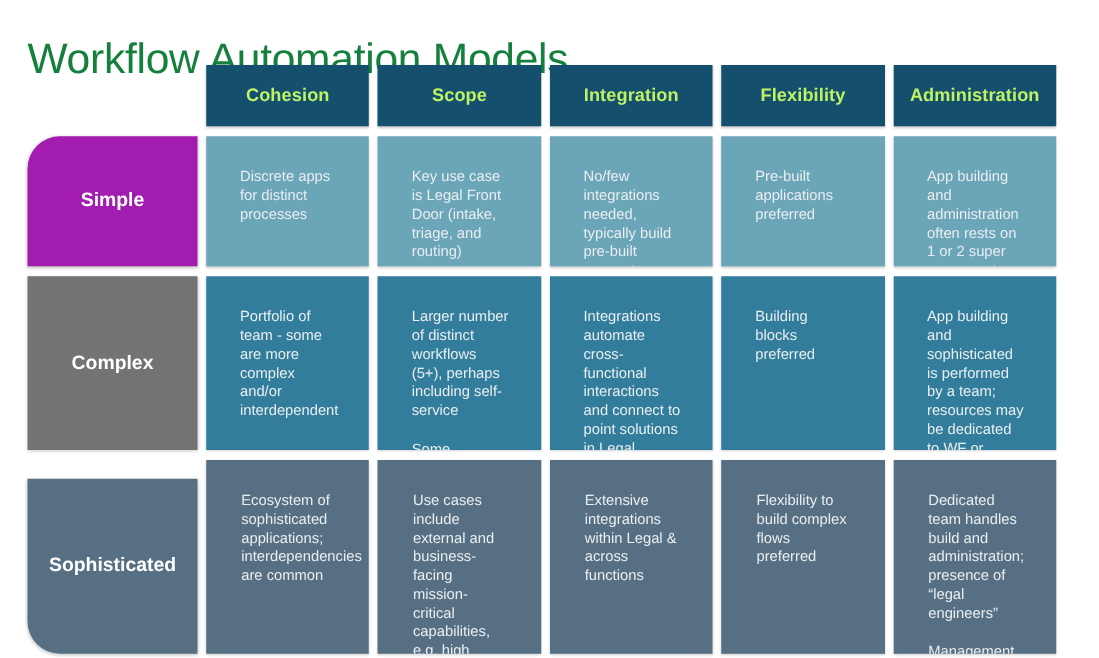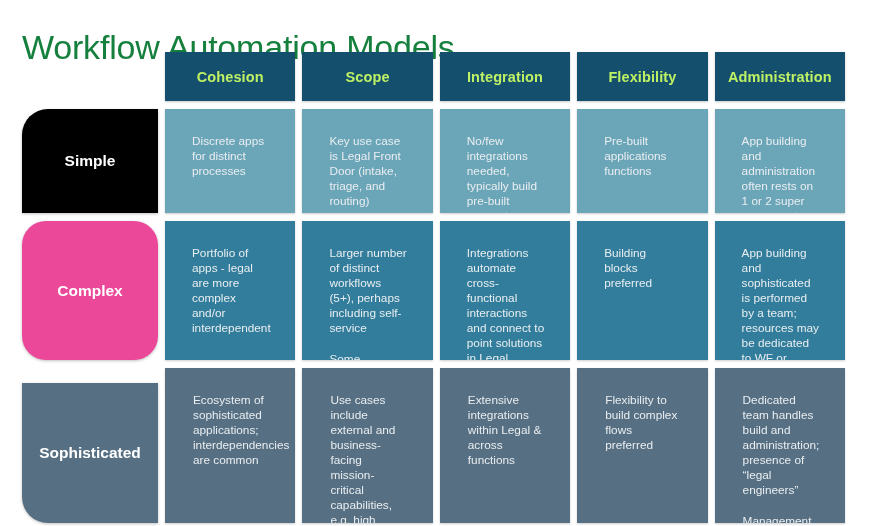--- a/index.html
+++ b/index.html
@@ -60,22 +60,22 @@
     display: flex;
     align-items: center;
     justify-content: center;
     color: #ffffff;
     font-size: 15.5px;
     font-weight: 700;
     text-align: center;
     box-shadow: 0 1px 3px rgba(0,0,0,0.25);
     padding: 0 4px;
   }
-  .row-head.simple       { background: #000000; border-top-left-radius: 26px; }
-  .row-head.complex      { background: #ec4899; border-radius: 24px; }
+  .row-head.simple       { background: #a21caf; border-top-left-radius: 26px; }
+  .row-head.complex      { background: #737373; }
   .row-head.sophisticated{ background: #566f82; border-bottom-left-radius: 26px; margin-top: 15px; }
 
   
   .cell {
     padding: 9px 10px 9px 11px;
     color: #e9eef1;
     font-size: 11.8px;
     line-height: 15.0px;
     box-shadow: 0 1px 2px rgba(0,0,0,0.20);
     overflow: hidden;
@@ -109,29 +109,29 @@
         <p>Discrete apps for distinct processes</p>
       </div>
     <div class="cell r-simple">
         <p>Key use case is Legal Front Door (intake, triage, and routing)</p>
         <p>Small number of use cases (1-3)</p>
       </div>
     <div class="cell r-simple">
         <p>No/few integrations needed, typically build pre-built connectors</p>
       </div>
     <div class="cell r-simple">
-        <p>Pre-built applications functions</p>
+        <p>Pre-built applications preferred</p>
       </div>
     <div class="cell r-simple">
         <p>App building and administration often rests on 1 or 2 super users; part-time focus on WFA</p>
       </div>
 
     <div class="row-head complex">Complex</div>
     <div class="cell r-complex">
-        <p>Portfolio of apps - legal are more complex and/or interdependent</p>
+        <p>Portfolio of team - some are more complex and/or interdependent</p>
       </div>
     <div class="cell r-complex">
         <p>Larger number of distinct workflows (5+), perhaps including self-service</p>
         <p>Some processes kick off others</p>
       </div>
     <div class="cell r-complex">
         <p>Integrations automate cross-functional interactions and connect to point solutions in Legal</p>
       </div>
     <div class="cell r-complex">
         <p>Building blocks preferred</p>

